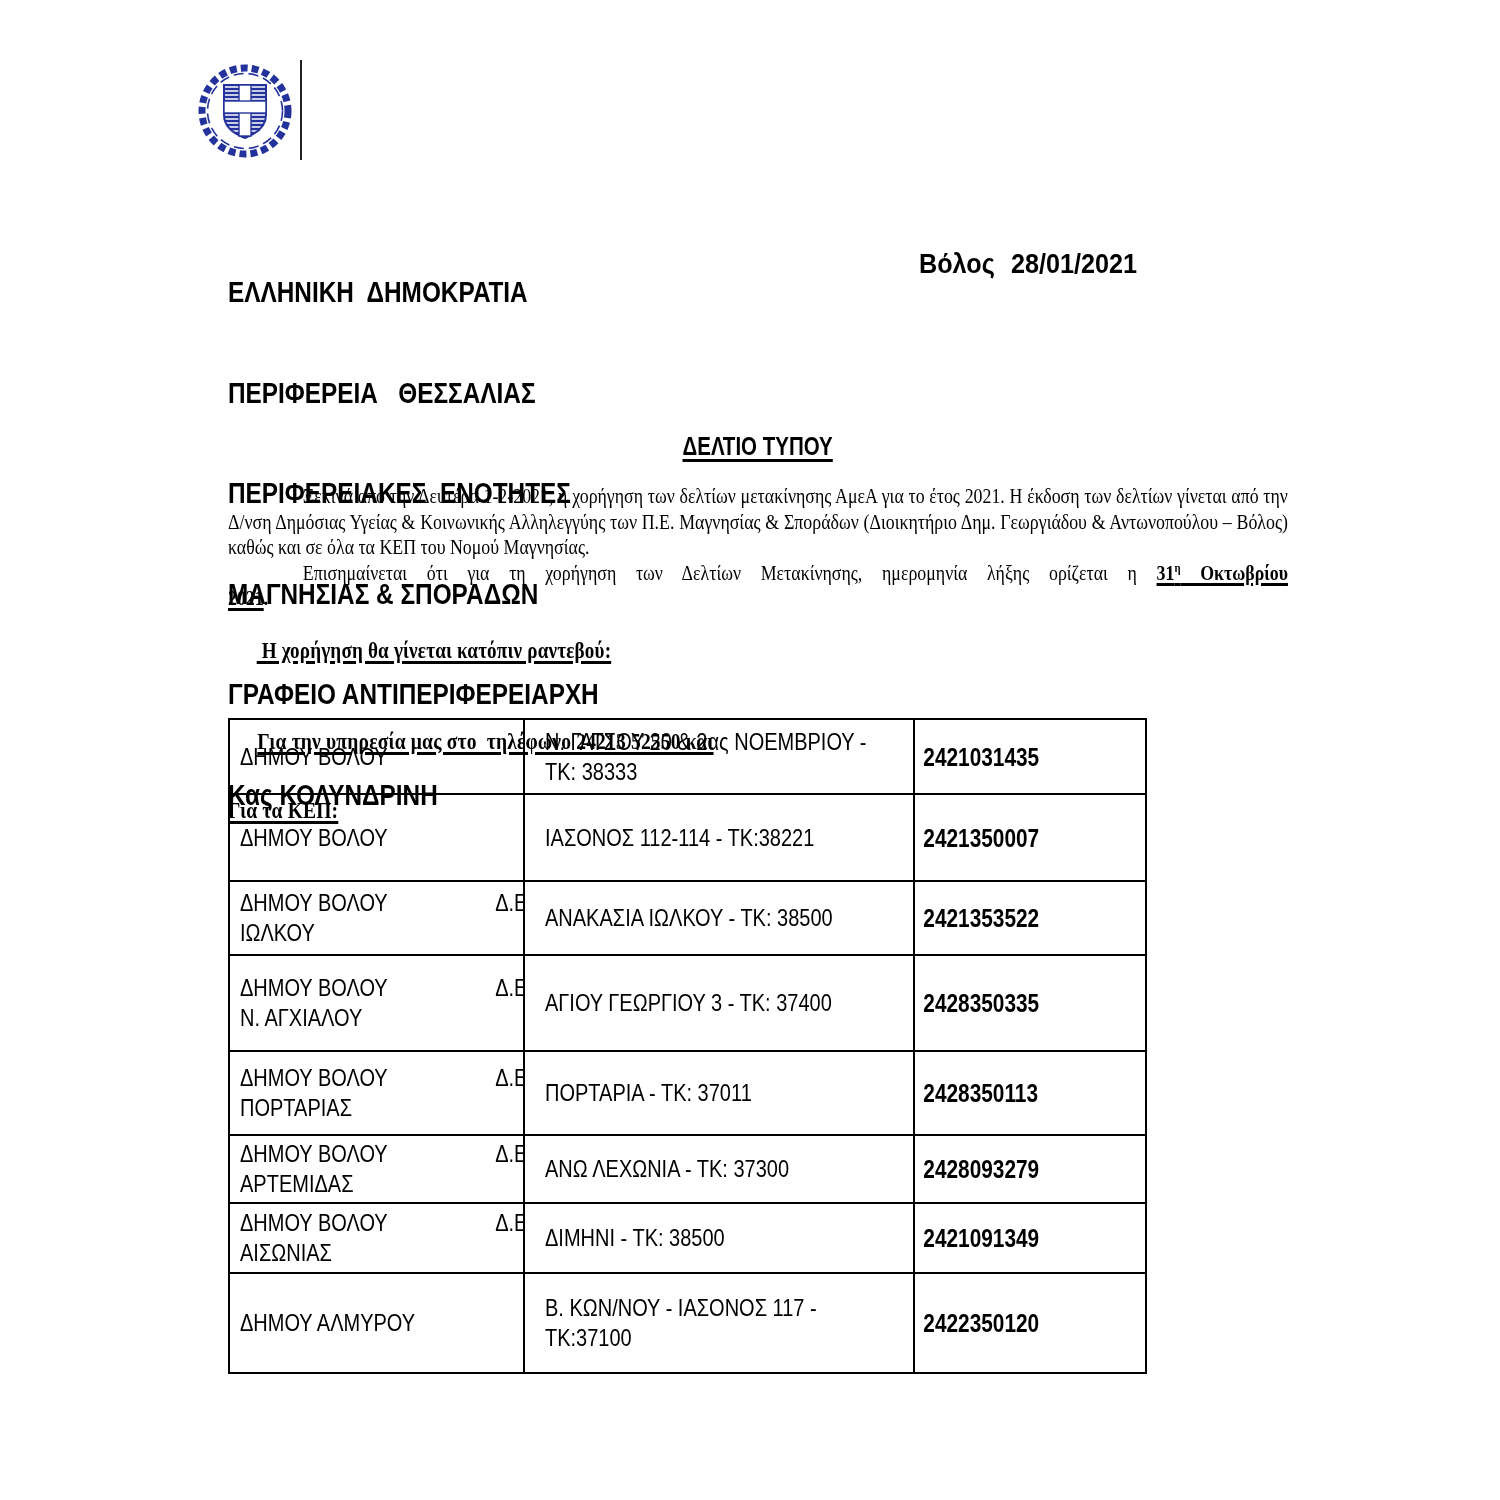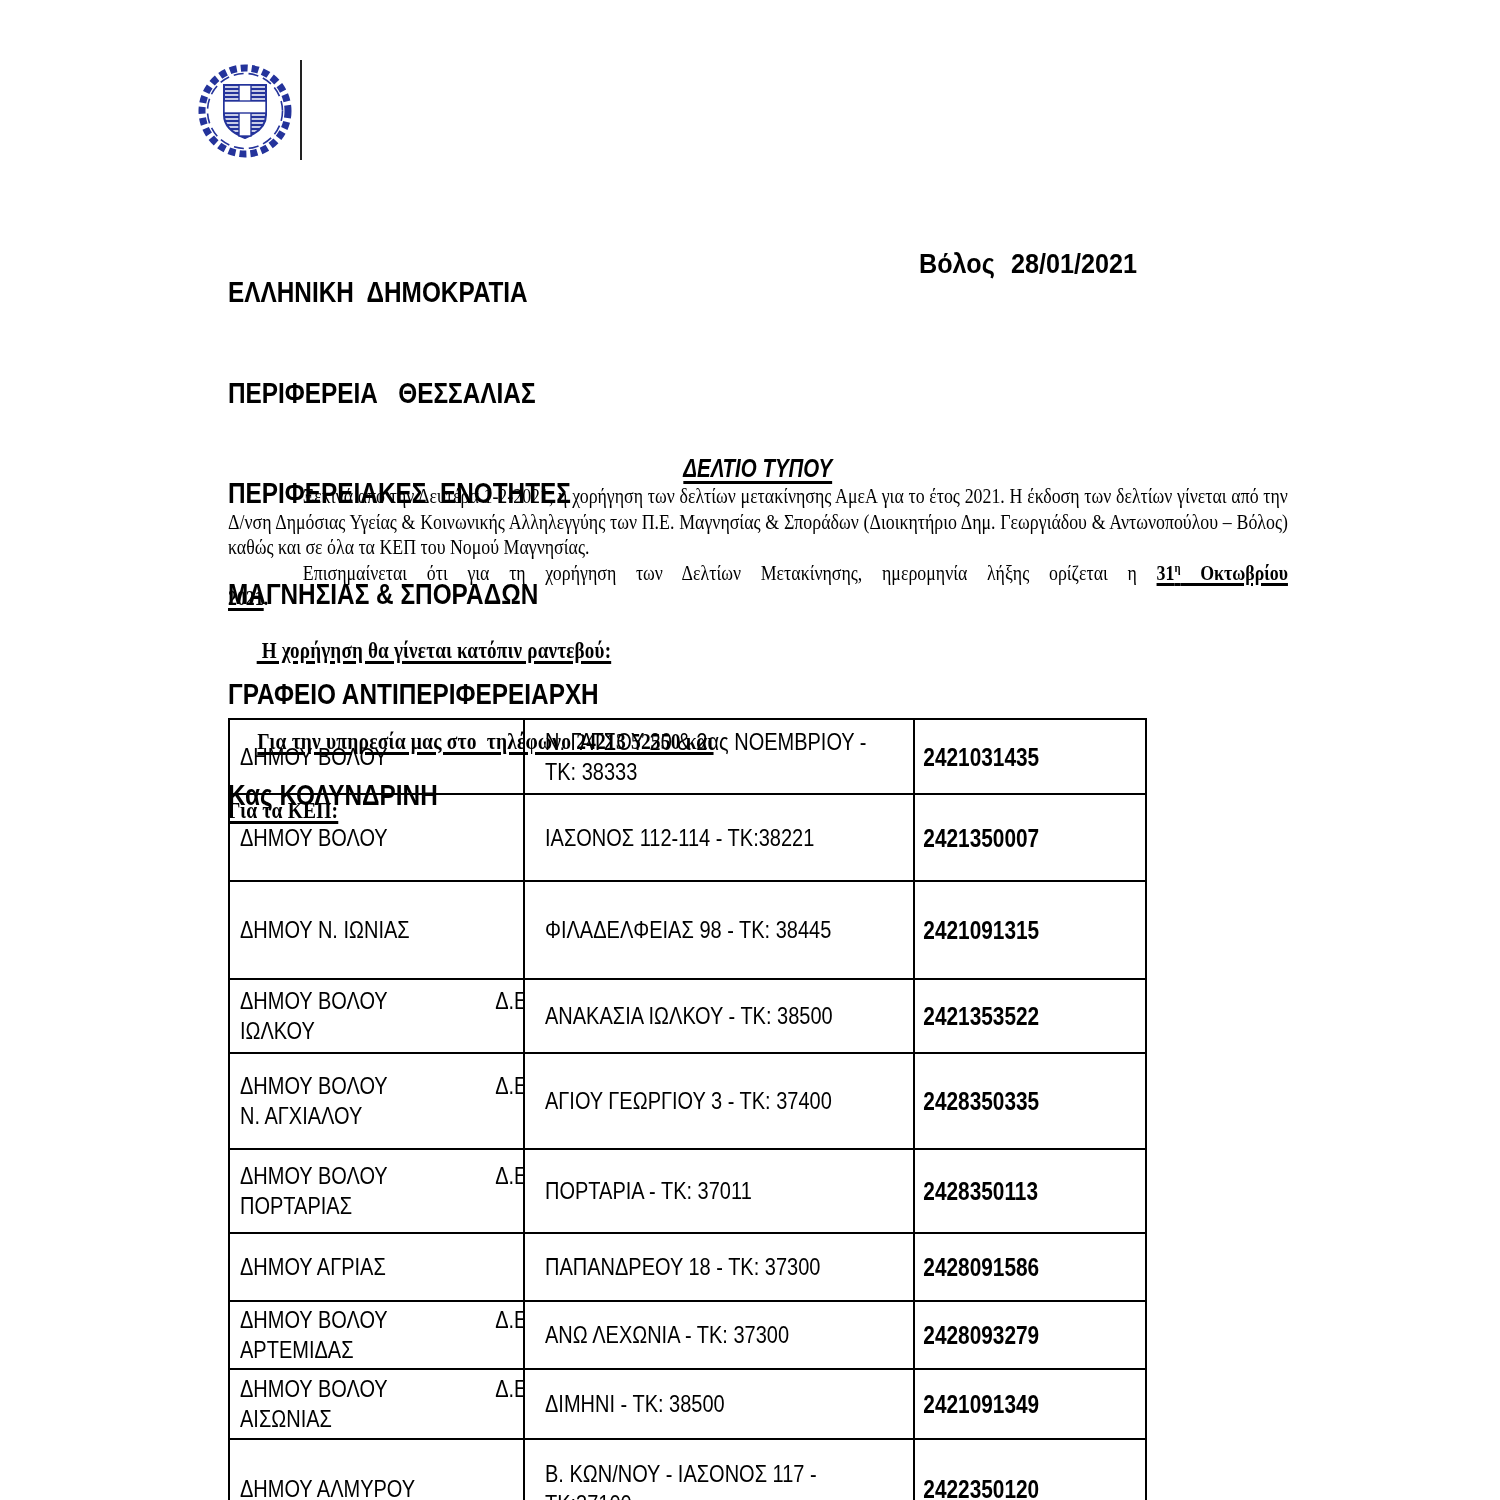--- a/index.html
+++ b/index.html
@@ -26,21 +26,21 @@
   }
   .dateline {
     left: 905px; top: 213px;
     font-weight: bold; font-size: 28px; line-height: 34px;
     transform: scaleX(0.9); transform-origin: left top;
     white-space: pre;
   }
   .date-gap { display: inline-block; width: 18px; }
 
   
-  .title-wrap { left: 228px; top: 453px; width: 1060px; text-align: center; font-style: italic; }
+  .title-wrap { left: 228px; top: 431px; width: 1060px; text-align: center; }
   .title-text {
     display: inline-block;
     font-size: 25px; font-weight: bold; line-height: 30px;
     transform: scaleX(0.82); transform-origin: center top;
     text-decoration: underline;
     text-decoration-thickness: 2.5px;
     text-underline-offset: 4px;
   }
 
   
@@ -179,37 +179,20 @@
 
       </div>
     </td>
     <td>
       <div class="cnd-cell addr-inner">ΙΑΣΟΝΟΣ 112-114 - ΤΚ:38221</div>
     </td>
     <td>
       <div class="cnd-cell phone-inner">2421350007</div>
     </td>
   </tr>
-      <tr style="height: 98px;">
-    <td>
-      <div class="cnd-cell office-inner">
-        <div class="office-line1">
-          <span>ΔΗΜΟΥ Ν. ΙΩΝΙΑΣ</span>
-
-        </div>
-
-      </div>
-    </td>
-    <td>
-      <div class="cnd-cell addr-inner">ΦΙΛΑΔΕΛΦΕΙΑΣ 98 - ΤΚ: 38445</div>
-    </td>
-    <td>
-      <div class="cnd-cell phone-inner">2421091315</div>
-    </td>
-  </tr>
       <tr style="height: 74px;">
     <td>
       <div class="cnd-cell office-inner">
         <div class="office-line1">
           <span>ΔΗΜΟΥ ΒΟΛΟΥ</span>
           <span>Δ.Ε.</span>
         </div>
         <div>ΙΩΛΚΟΥ</div>
       </div>
     </td>
@@ -245,37 +228,20 @@
           <span>Δ.Ε.</span>
         </div>
         <div>ΠΟΡΤΑΡΙΑΣ</div>
       </div>
     </td>
     <td>
       <div class="cnd-cell addr-inner">ΠΟΡΤΑΡΙΑ - ΤΚ: 37011</div>
     </td>
     <td>
       <div class="cnd-cell phone-inner">2428350113</div>
-    </td>
-  </tr>
-      <tr style="height: 68px;">
-    <td>
-      <div class="cnd-cell office-inner">
-        <div class="office-line1">
-          <span>ΔΗΜΟΥ ΑΓΡΙΑΣ</span>
-
-        </div>
-
-      </div>
-    </td>
-    <td>
-      <div class="cnd-cell addr-inner">ΠΑΠΑΝΔΡΕΟΥ 18 - ΤΚ: 37300</div>
-    </td>
-    <td>
-      <div class="cnd-cell phone-inner">2428091586</div>
     </td>
   </tr>
       <tr style="height: 68px;">
     <td>
       <div class="cnd-cell office-inner">
         <div class="office-line1">
           <span>ΔΗΜΟΥ ΒΟΛΟΥ</span>
           <span>Δ.Ε.</span>
         </div>
         <div>ΑΡΤΕΜΙΔΑΣ</div>

